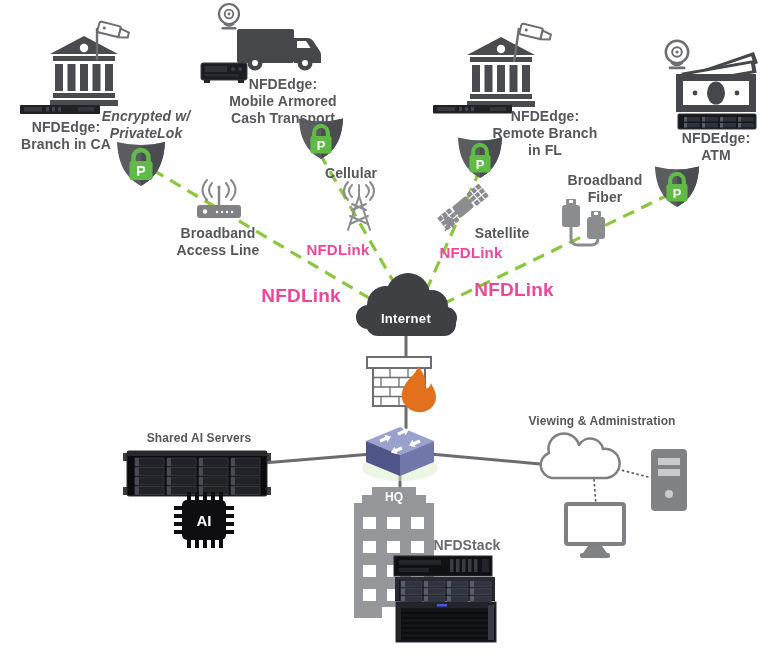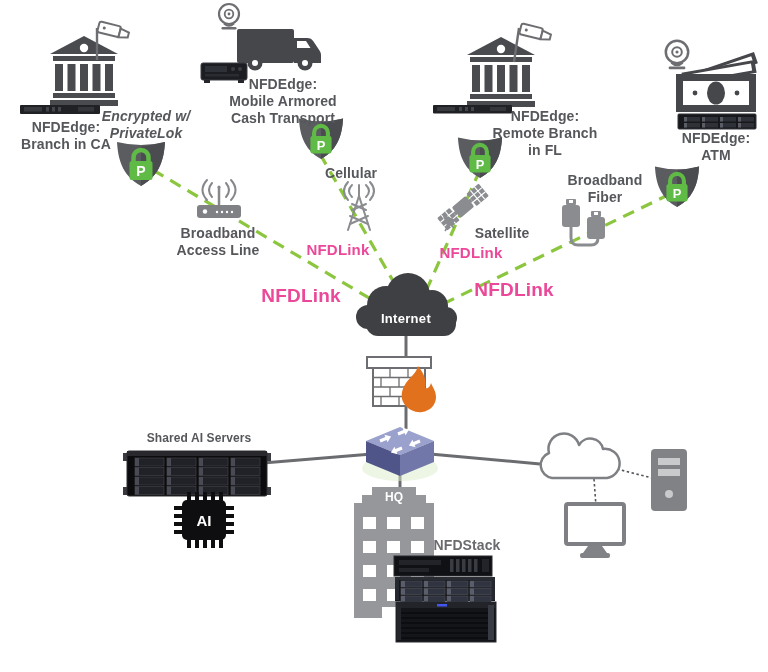--- a/index.html
+++ b/index.html
@@ -448,19 +448,20 @@
 Access Line</div>
 <div class="lbl" style="left:545px;top:108px;">NFDEdge:
 Remote Branch
 in FL</div>
 <div class="lbl" style="left:470px;top:225px;margin-left:32px;">Satellite</div>
 <div class="lbl" style="left:605px;top:172px;">Broadband
 Fiber</div>
 <div class="lbl" style="left:716px;top:130px;">NFDEdge:
 ATM</div>
 <div class="lbl big" style="left:199px;top:431px;">Shared AI Servers</div>
+<div class="lbl big" style="left:602px;top:414px;">Viewing &amp; Administration</div>
 <div class="lbl soft" style="left:467px;top:537px;">NFDStack</div>
 
 <div class="nfdlink large" style="left:301px;top:285px;">NFDLink</div>
 <div class="nfdlink small" style="left:338px;top:241px;">NFDLink</div>
 <div class="nfdlink small" style="left:471px;top:244px;">NFDLink</div>
 <div class="nfdlink large" style="left:514px;top:279px;">NFDLink</div>
 </div>
 
 </body></html>

